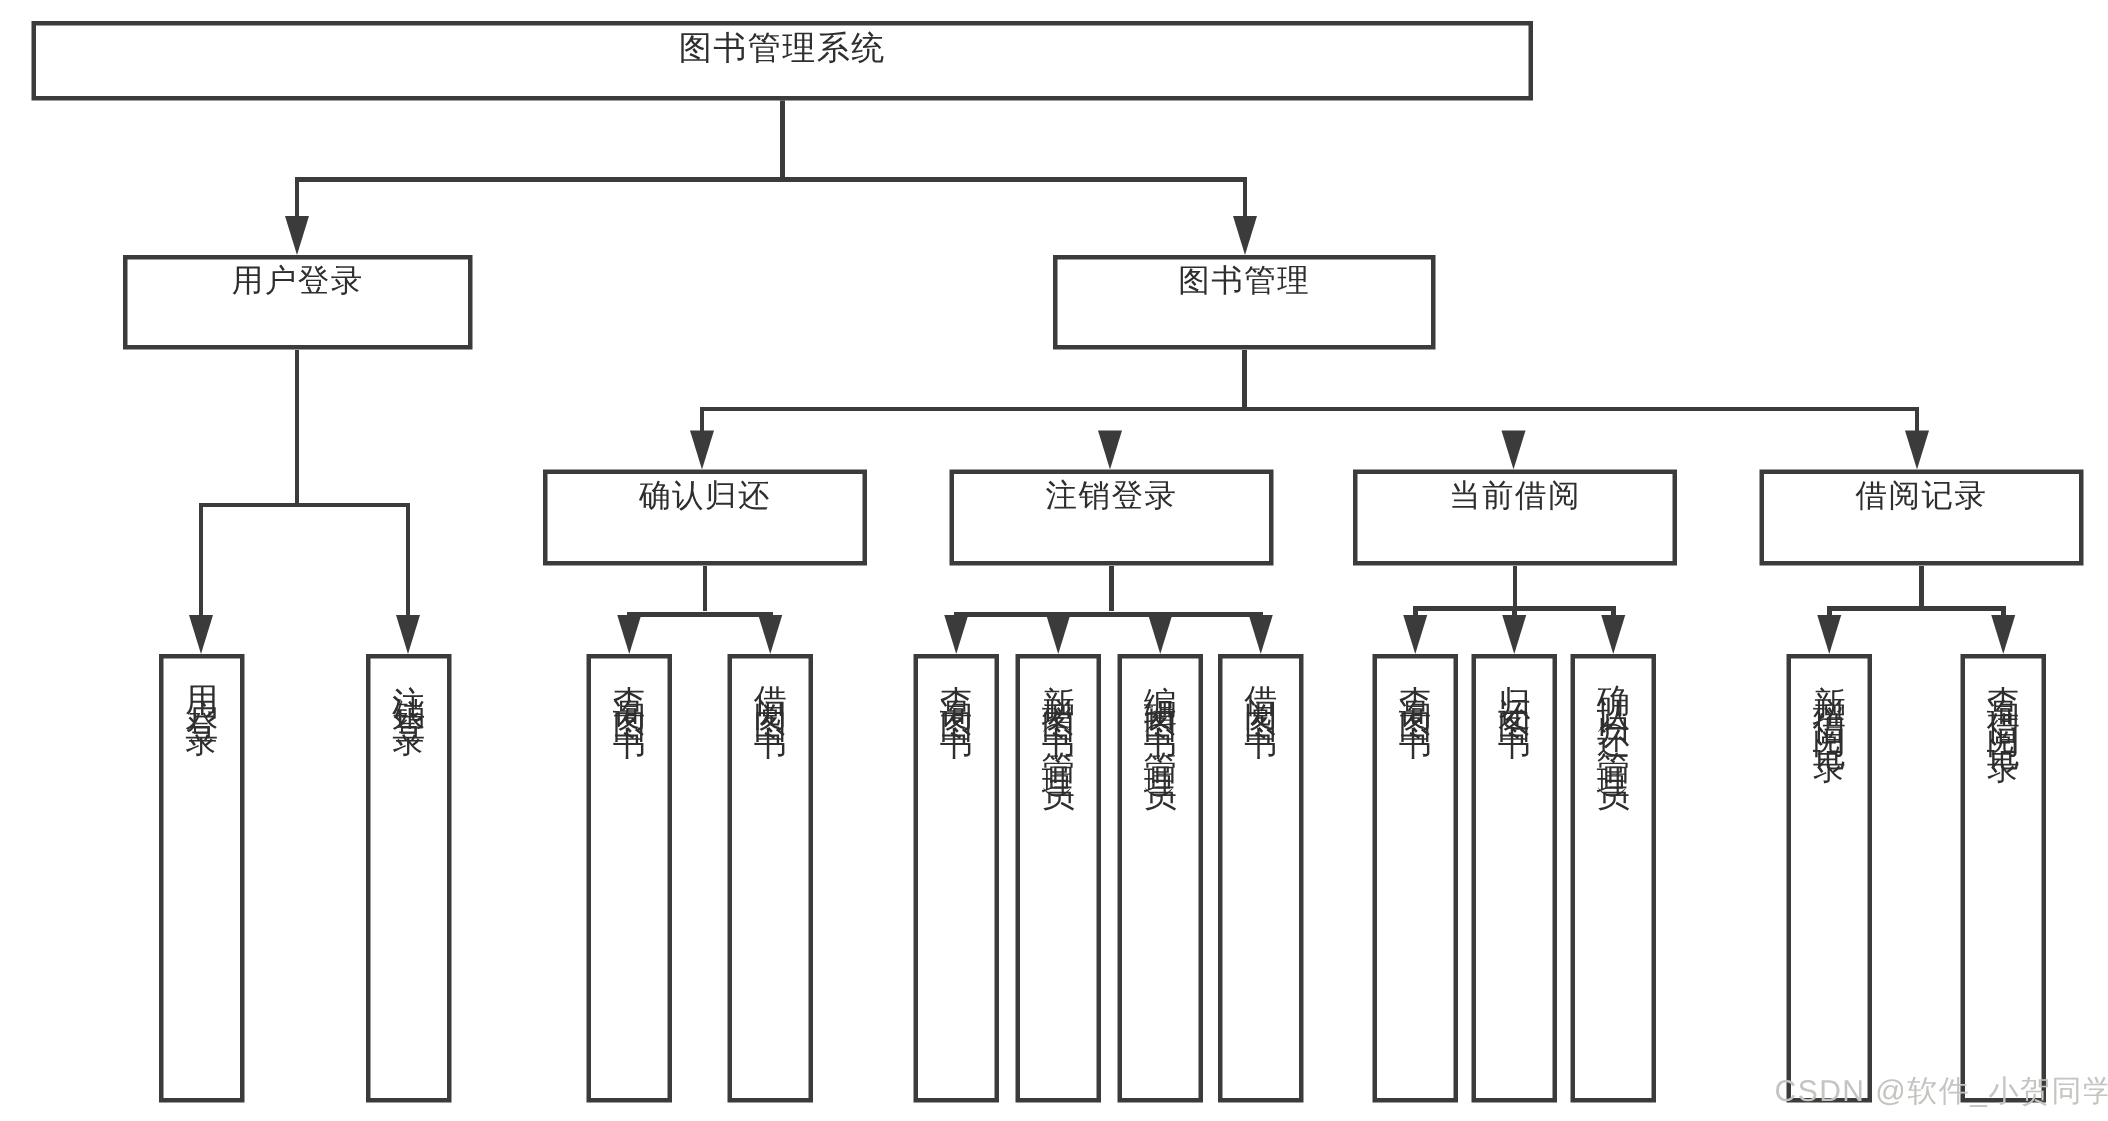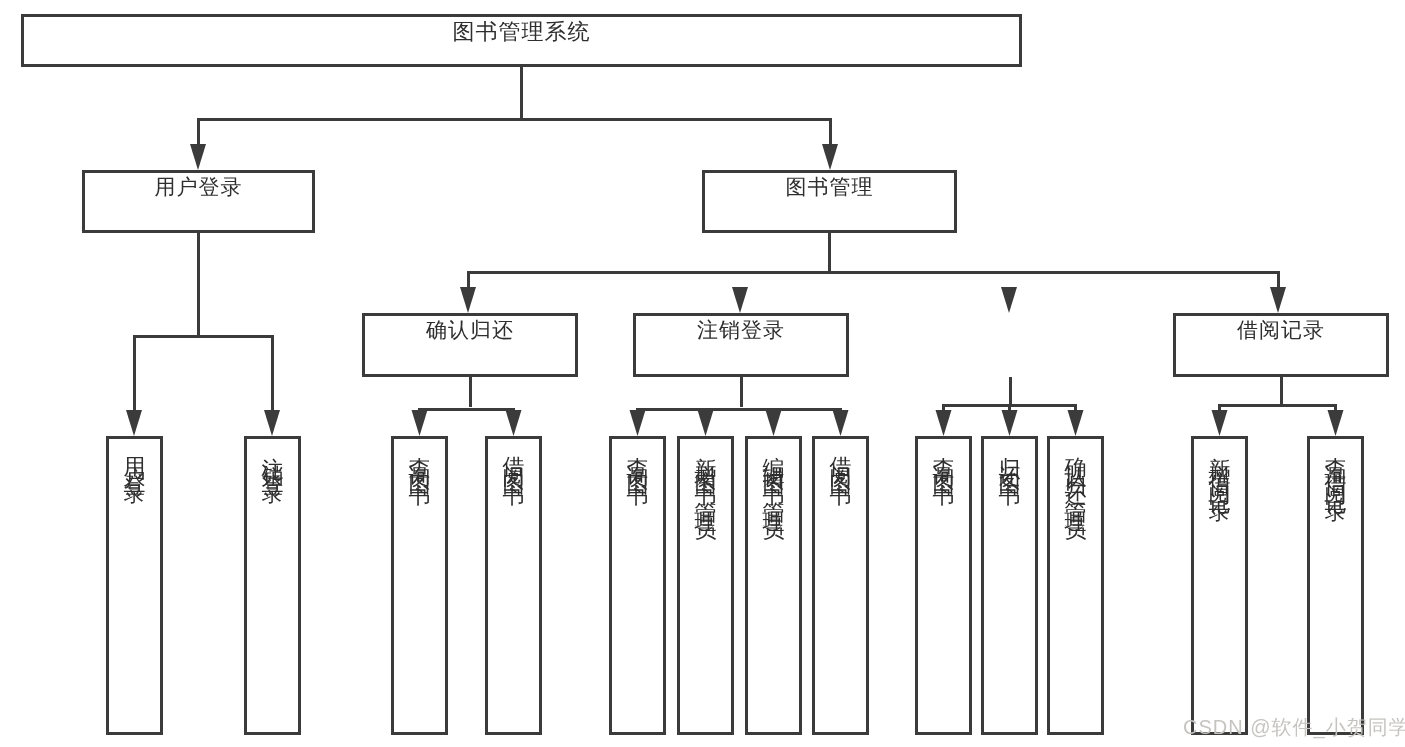--- a/index.html
+++ b/index.html
@@ -138,20 +138,23 @@
   <div class="box l2-box" style="left:688px; width:255px;margin-left:14px;">
     <span>图书管理</span>
   </div>
 
   <div class="box l3-box" style="left:362px;">
     <span>确认归还</span>
   </div>
   <div class="box l3-box" style="left:633px;">
     <span>注销登录</span>
   </div>
+  <div class="box l3-box" style="left:902px;">
+    <span>当前借阅</span>
+  </div>
   <div class="box l3-box" style="left:1173px;">
     <span>借阅记录</span>
   </div>
 
   <div class="box leaf" style="left:106px;">
     <span class="vtext">用户登录</span>
   </div>
   <div class="box leaf" style="left:244px;">
     <span class="vtext">注销登录</span>
   </div>

